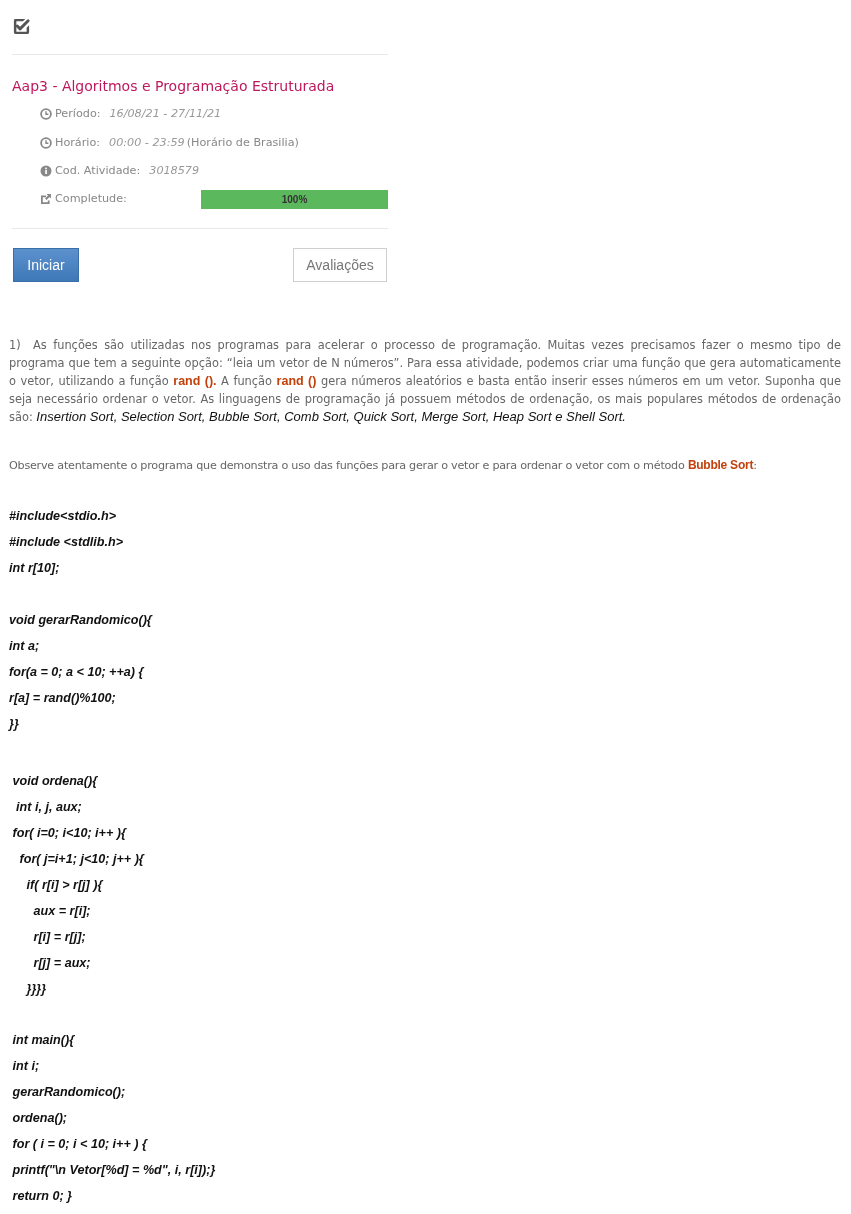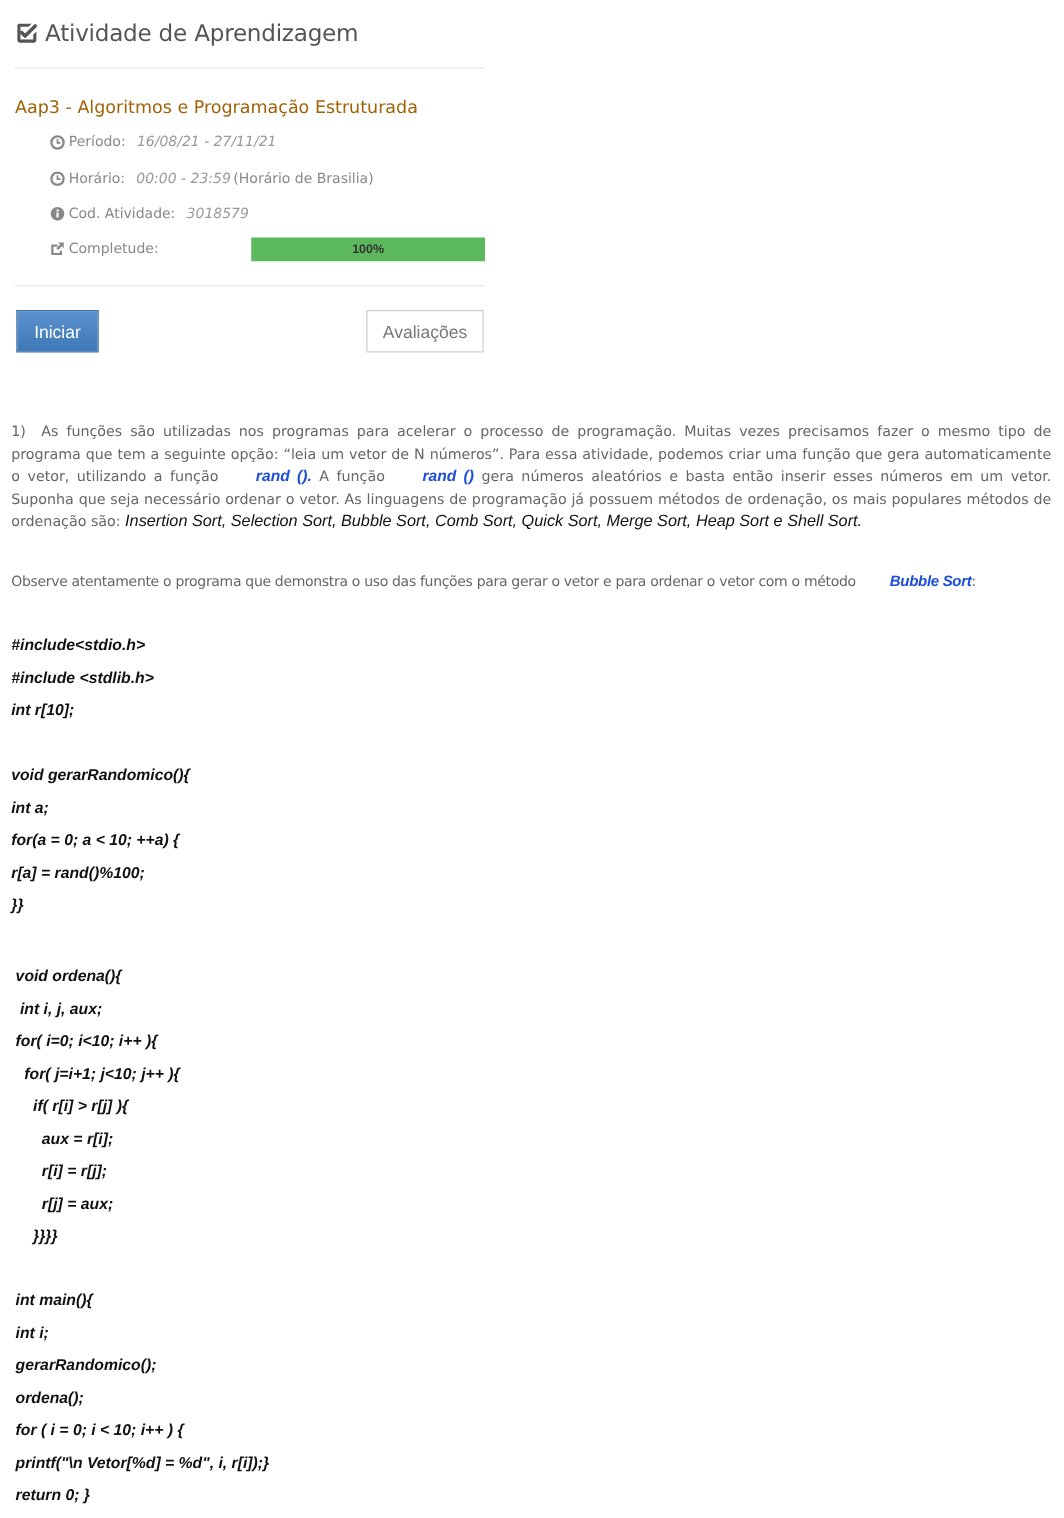--- a/index.html
+++ b/index.html
@@ -4,58 +4,57 @@
   <style>
     * { box-sizing: border-box; margin: 0; padding: 0; }
     html, body { width: 851px; height: 1214px; background: #ffffff; overflow: hidden; }
     body { font-family: "DejaVu Sans", "Liberation Sans", sans-serif; color: #777; position: relative; }
 
     .card { position: absolute; left: 12px; top: 0; width: 376px; }
     .card-header { height: 55px; display: flex; align-items: center; border-bottom: 1px solid #e8e8e8; }
     .card-header .icon { width: 19px; height: 19px; margin-right: 5px; margin-top: -2px; }
     .card-title { font-size: 18.5px; color: #555; font-weight: normal; letter-spacing: -0.2px; }
 
-    .course-title { position: absolute; top: 78px; left: 0; font-size: 14px; color: #a16207; white-space: nowrap; }
+    .course-title { position: absolute; top: 78px; left: 0; font-size: 14px; color: #be185d; white-space: nowrap; }
 
     .meta-row { position: absolute; left: 0; font-size: 11.2px; color: #888; display: flex; align-items: center; white-space: nowrap; padding-left: 28px; }
     .meta-row .micon { width: 12px; height: 12px; margin-right: 3px; }
     .meta-row .val { font-style: italic; color: #999; margin-left: 9px; }
     .meta-row .extra { margin-left: 2px; }
     .row-periodo { top: 107px; }
     .row-horario { top: 136px; align-items: flex-end; }
     .row-cod { top: 164px; }
     .row-compl { top: 192px; }
 
     .progress { position: absolute; left: 189px; top: 190px; width: 187px; height: 19px; background: #f2f2f2; }
     .progress-bar { height: 100%; background: #5cb85c; display: flex; align-items: center; justify-content: center; font-family: "Liberation Sans", sans-serif; font-weight: bold; font-size: 10px; color: #333; }
 
     .divider2 { position: absolute; left: 0; top: 228px; width: 376px; border-top: 1px solid #e8e8e8; }
 
     .btn-iniciar { position: absolute; left: 1px; top: 248px; width: 66px; height: 34px; background: linear-gradient(#5b91cd, #3f78b8); border: 1px solid #3a6ea8; color: #fff; font-size: 14px; display: flex; align-items: center; justify-content: center; cursor: pointer; text-align: right; }
     .btn-aval { position: absolute; left: 281px; top: 248px; width: 94px; height: 34px; background: #fff; border: 1px solid #cfcfcf; color: #777; font-size: 14px; display: flex; align-items: center; justify-content: center; cursor: pointer; }
 
     .question { position: absolute; left: 9px; top: 336px; width: 832px; font-size: 11.4px; line-height: 18px; color: #666; text-align: justify; }
     .question .num { margin-right: 6px; }
-    .arial-b { font-family: "Liberation Sans", sans-serif; font-weight: bold; font-style: italic; color: #1d4ed8; font-size: 12.5px; margin-left: 24px; }
+    .arial-b { font-family: "Liberation Sans", sans-serif; font-weight: bold; color: #c2410c; font-size: 12.5px; }
     .arial-i { font-family: "Liberation Sans", sans-serif; font-style: italic; color: #111; font-size: 13px; }
 
     .observe { position: absolute; left: 9px; top: 458px; font-size: 11.2px; color: #666; white-space: nowrap; letter-spacing: -0.25px; }
 
     .code { position: absolute; left: 9px; font-family: "Liberation Sans", sans-serif; font-weight: bold; font-style: italic; color: #111; font-size: 12.6px; white-space: pre; }
   </style>
 </head>
 <body>
 
 <div class="card">
   <div class="card-header">
     <svg class="icon" viewBox="0 0 20 20">
       <path d="M3 2 h11 l-2.5 2.6 H4.6 v10.8 h10.8 v-4.2 l2.6-2.6 V16 a2 2 0 0 1-2 2 H4 a2 2 0 0 1-2-2 V4 a2 2 0 0 1 1-2z" fill="#555"></path>
       <path d="M5.5 9.5 l3 3 l8.5-8.5" stroke="#555" stroke-width="3" fill="none" stroke-linecap="round" stroke-linejoin="round"></path>
     </svg>
-    <h1 class="card-title">Atividade de Aprendizagem</h1>
   </div>
 
   <div class="course-title">Aap3 - Algoritmos e Programação Estruturada</div>
 
   <div class="meta-row row-periodo">
     <svg class="micon" viewBox="0 0 12 12">
       <circle cx="6" cy="6" r="4.9" stroke="#888" stroke-width="1.8" fill="none"></circle>
       <path d="M6 3.2 V6.3 H8.4" stroke="#888" stroke-width="1.4" fill="none"></path>
     </svg>
     <span>Período:</span>

